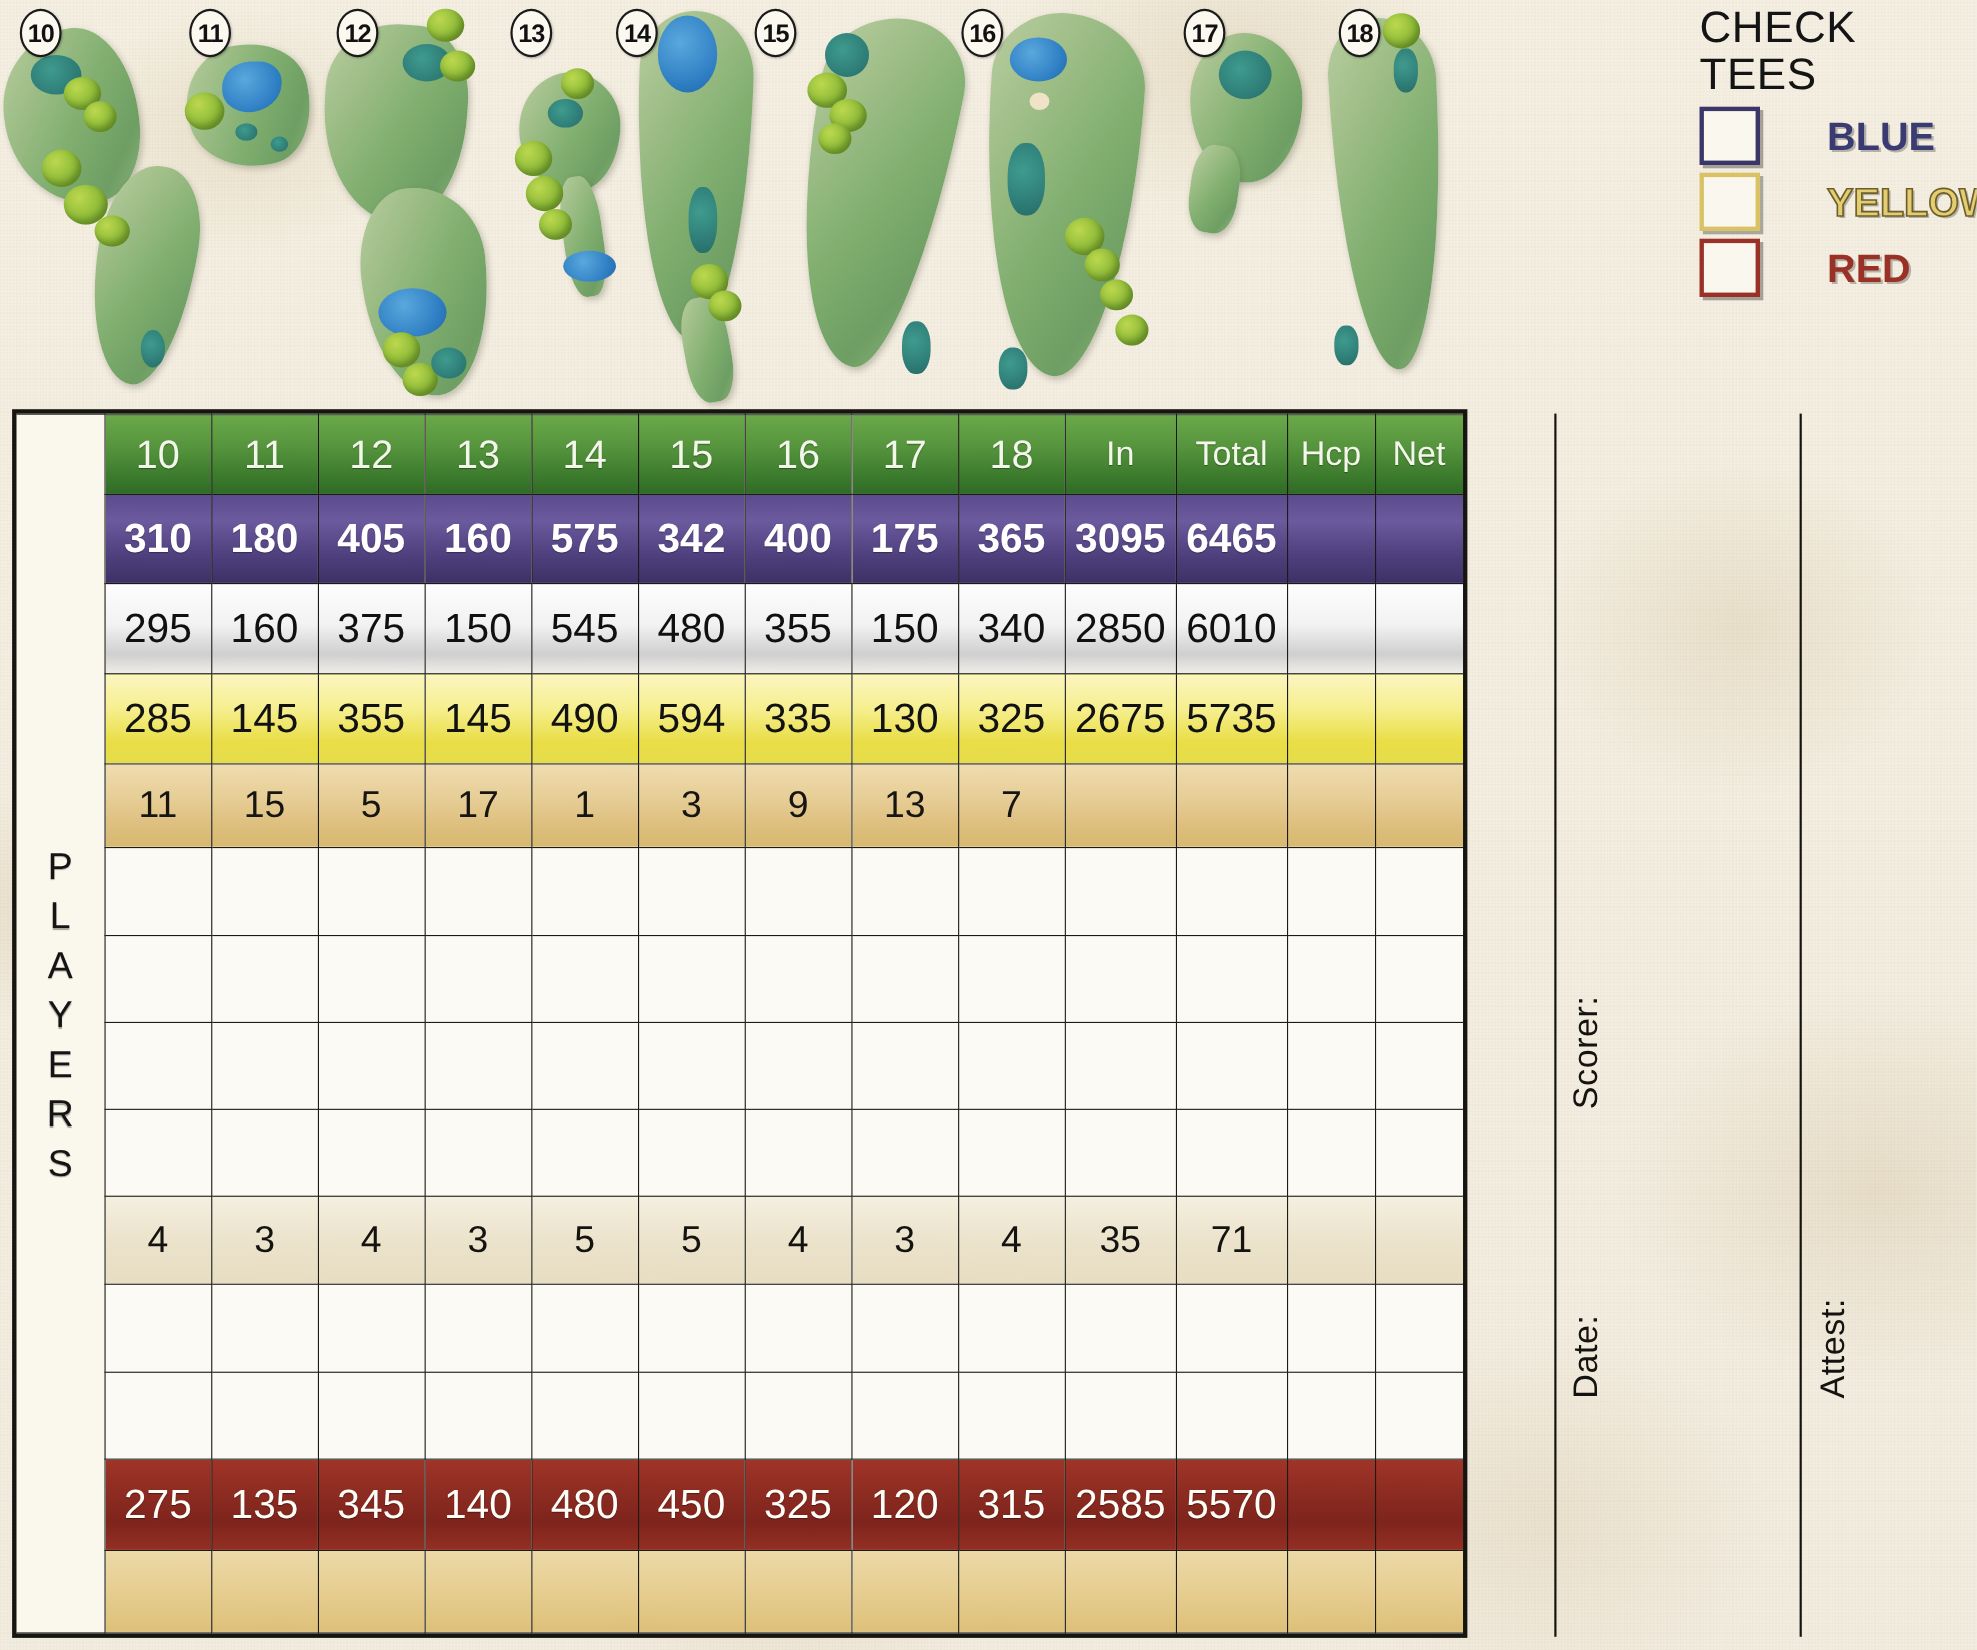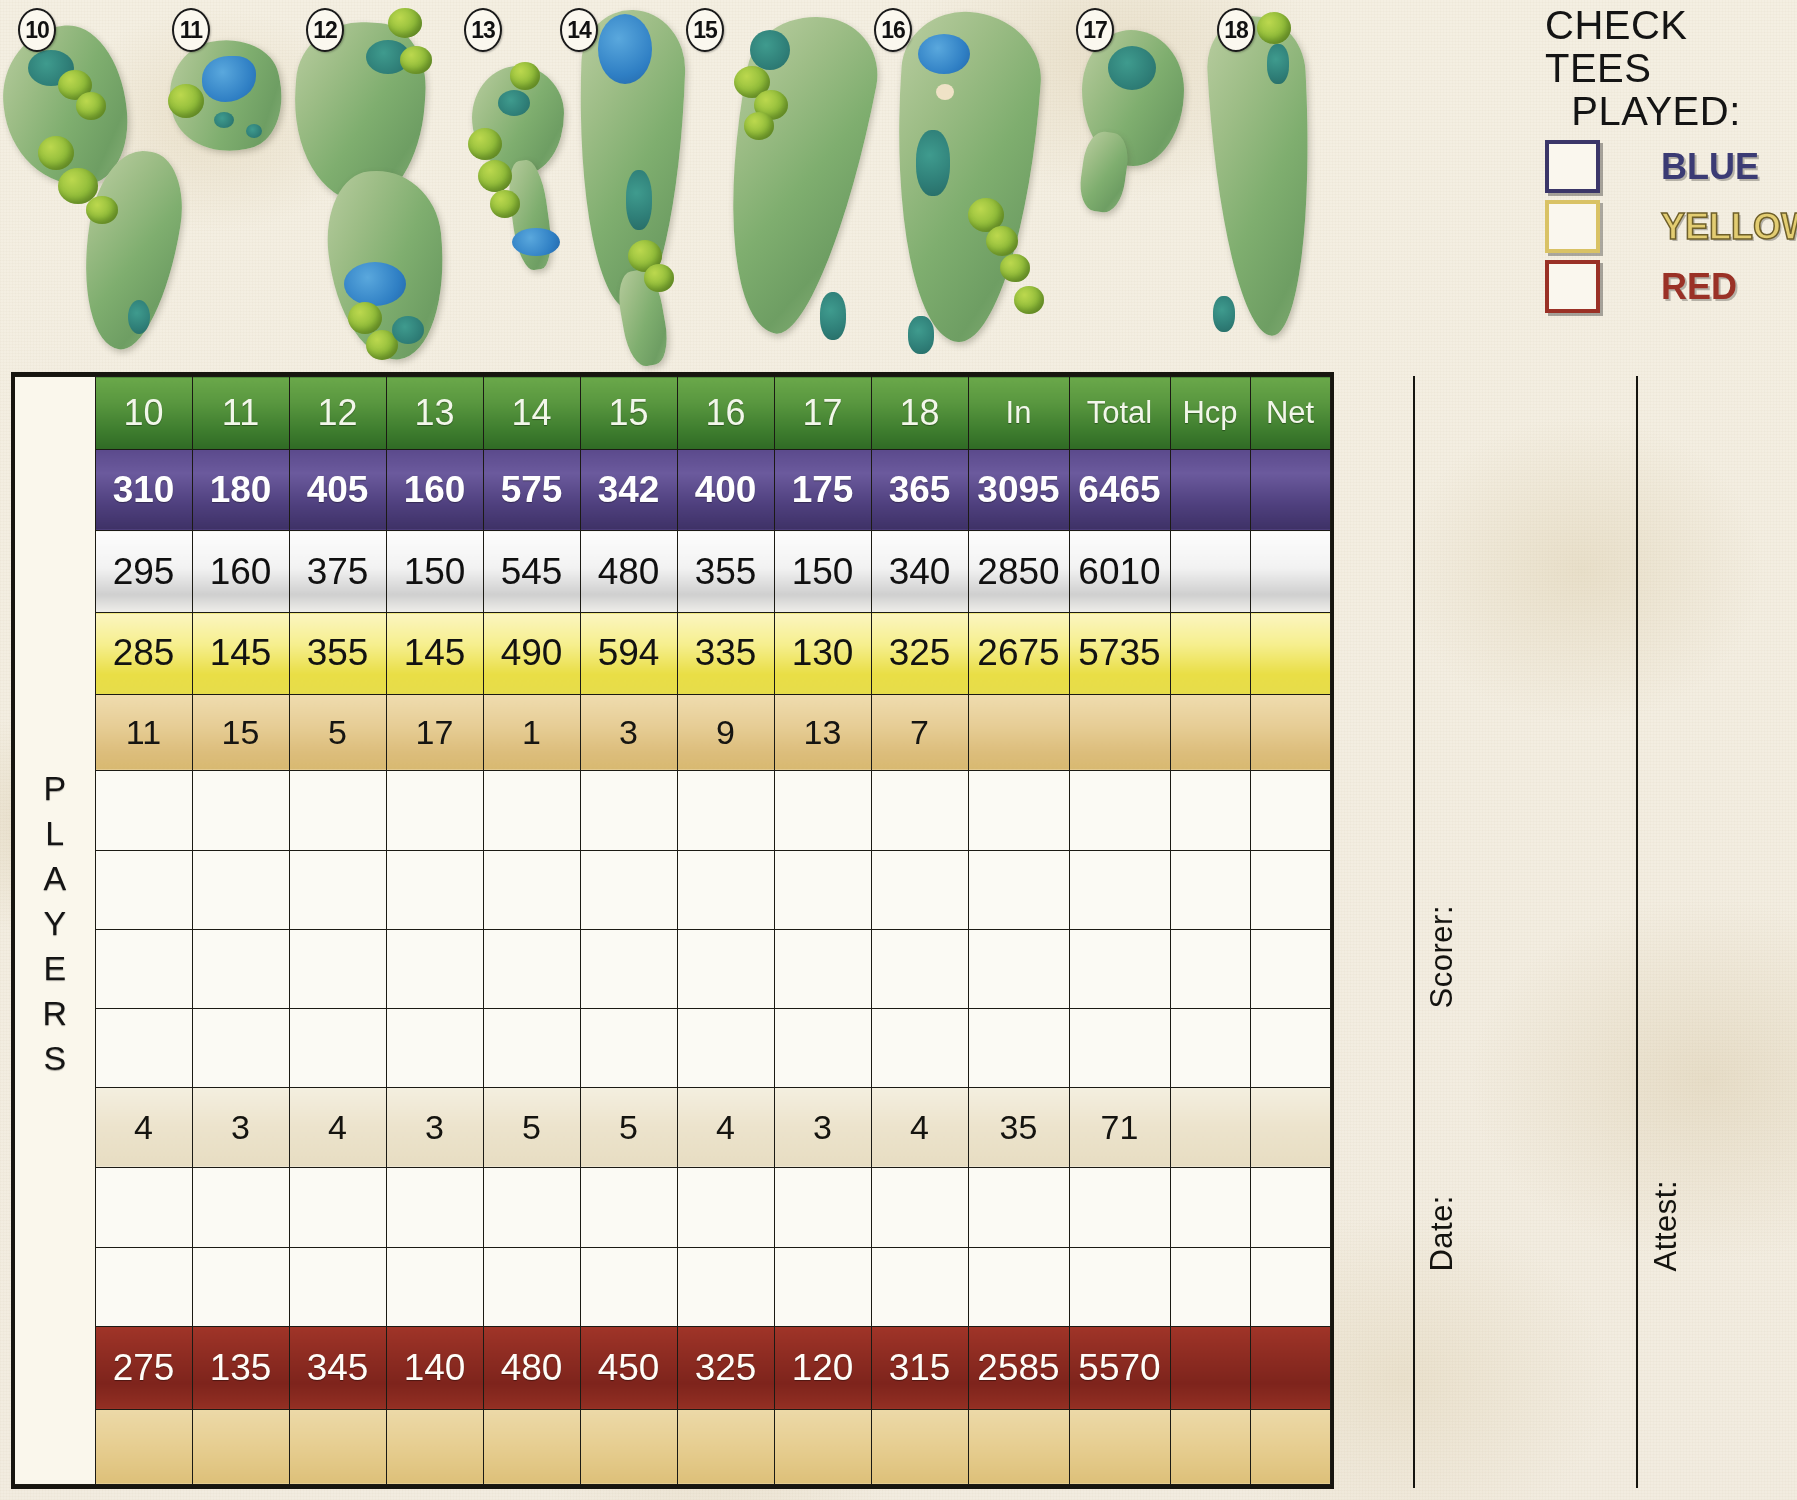--- a/index.html
+++ b/index.html
@@ -217,21 +217,20 @@
     <div class="hole-badge" style="left:22px;top:8px;">18</div>
     <div class="fw-shape" style="left:18px;top:16px;width:98px;height:320px;border-radius:46% 54% 48% 52%/16% 18% 82% 84%;transform:rotate(-3deg);"></div>
     <div class="trees" style="left:62px;top:12px;width:34px;height:32px;"></div>
     <div class="green-blob" style="left:72px;top:44px;width:22px;height:40px;border-radius:45%;"></div>
     <div class="green-blob" style="left:18px;top:296px;width:22px;height:36px;border-radius:45%;"></div>
   </div>
 </div>
 
 <div id="tees">
   <div class="tees-title">CHECK TEES</div>
-  <div class="tees-title l2">PLAYED:</div>
 
   <div class="tee-row">
     <div class="tee-box" style="border:4px solid #3b3668;box-shadow:3px 3px 0 rgba(20,20,20,.35);"></div>
     <div class="tee-label" style="color:#3b3b74;text-shadow:2px 2px 0 rgba(0,0,0,.25);">BLUE</div>
   </div>
 
 
   <div class="tee-row">
     <div class="tee-box" style="border:4px solid #d9c265;box-shadow:3px 3px 0 rgba(20,20,20,.32);"></div>
     <div class="tee-label" style="color:#e3cd72;-webkit-text-stroke:1.5px #6e5f2a;text-shadow:2px 2px 0 rgba(0,0,0,.25);">YELLOW</div>

